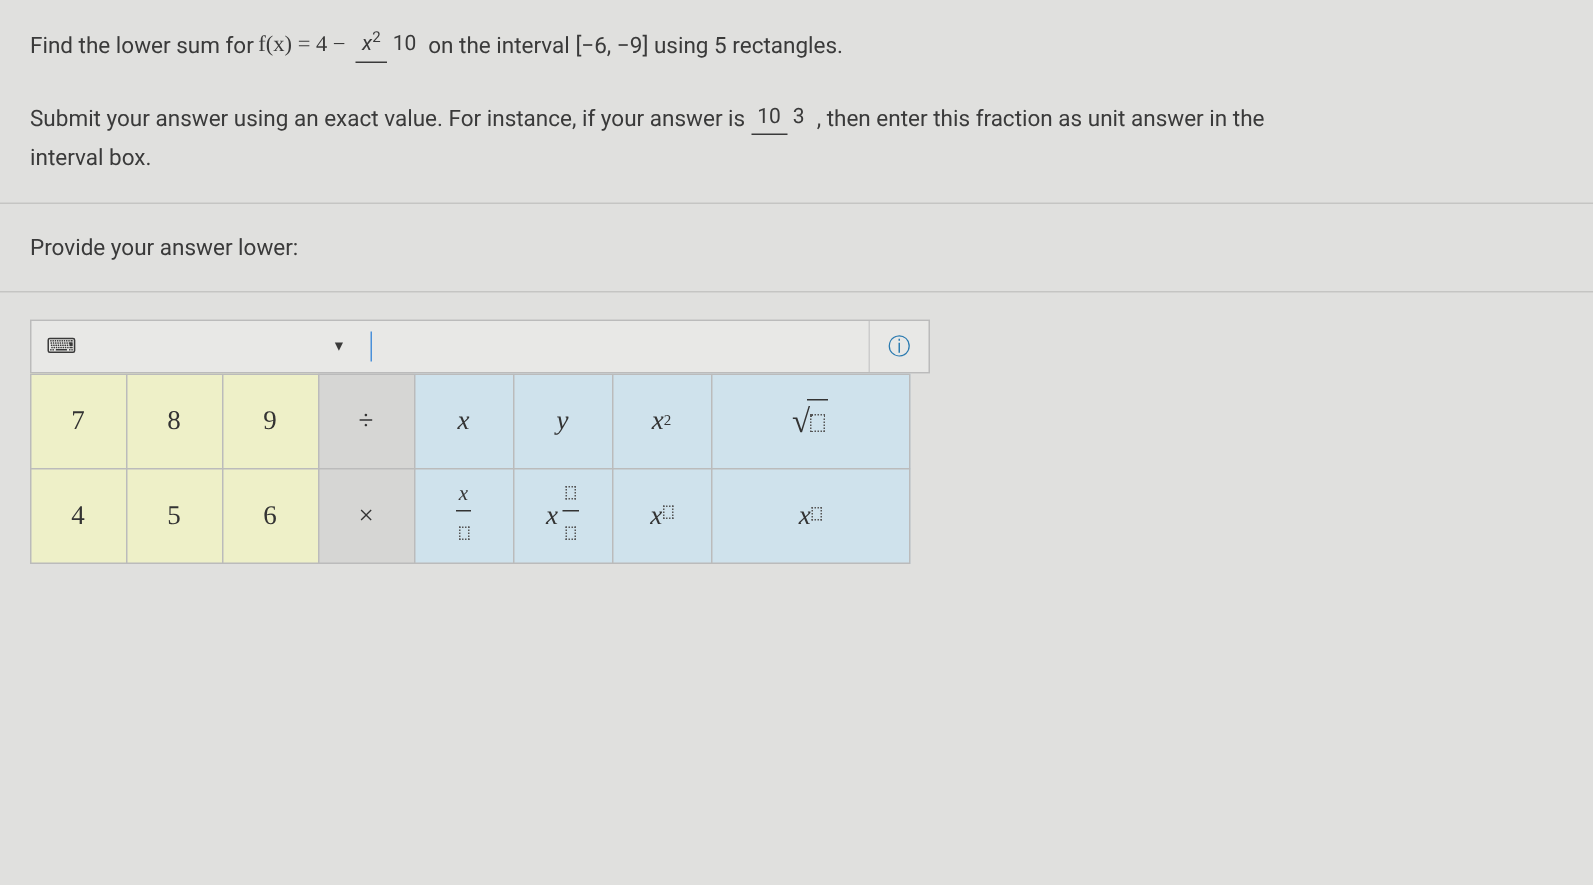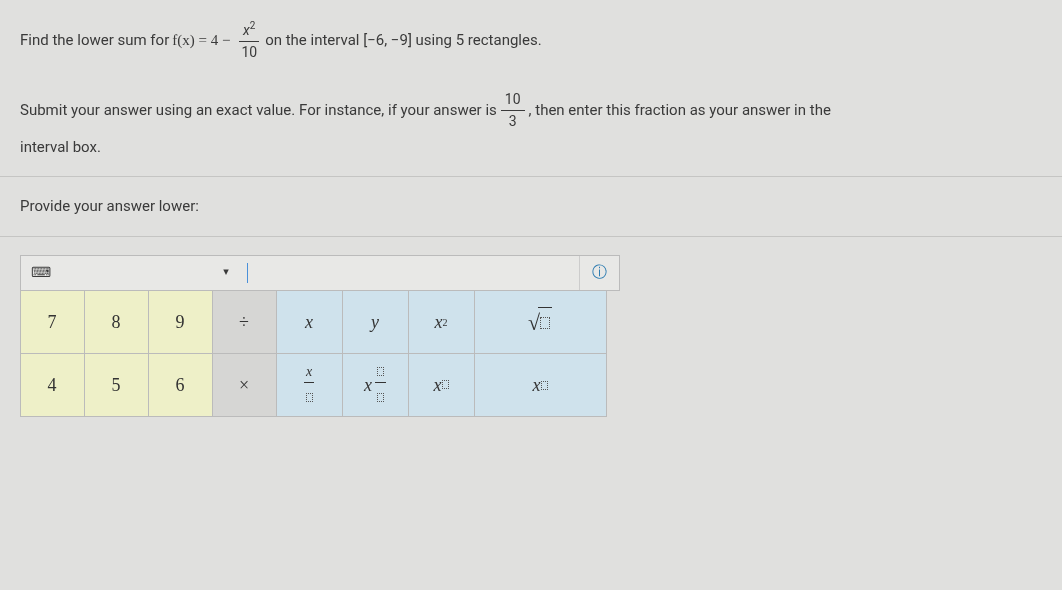--- a/index.html
+++ b/index.html
@@ -8,21 +8,21 @@
     font-family: -apple-system, BlinkMacSystemFont, "Segoe UI", Roboto, Arial, sans-serif;
     background: #e0e0de;
     width: 1062px;
     height: 590px;
     color: #3a3a3a;
     font-size: 15px;
     line-height: 1.5;
   }
   .section { padding: 18px 20px; border-bottom: 1px solid #c5c5c3; }
   .math-line { display: flex; align-items: center; flex-wrap: wrap; gap: 0; }
-  .frac { display: inline-flex; flex-direction: column; align-items: center; margin: 0 4px; vertical-align: middle; }
+  .frac { display: inline-flex; flex-direction: row; align-items: center; margin: 0 4px; vertical-align: middle; }
   .frac .num { border-bottom: 1.5px solid #3a3a3a; padding: 0 4px; font-size: 14px; }
   .frac .den { padding: 0 4px; font-size: 14px; }
   sup { font-size: 10px; }
   .answer-area { padding: 18px 20px 0 20px; }
   .formula-row { padding: 10px 0 18px 12px; display:flex; align-items:center; gap:6px; font-family: "Times New Roman", serif; font-size:16px;}
   .answer-box { display:inline-block; width:28px; height:22px; border:1px solid #888; background:#f4f4f2; }
   .keypad-wrap { width: 600px; }
   .keypad-top { display:flex; align-items:center; border:1px solid #bbb; background:#e8e8e6; height:36px; }
   .kb-icon { width:40px; display:flex; align-items:center; justify-content:center; font-size:14px; }
   .kb-drop { width:30px; display:flex; align-items:center; justify-content:center; font-size:11px; margin-left:150px;}
@@ -54,21 +54,21 @@
       <span class="den">10</span>
     </span>
     <span> on the interval [−6, −9] using 5 rectangles.</span>
   </div>
   <div class="math-line" style="margin-top:26px;">
     <span>Submit your answer using an exact value. For instance, if your answer is </span>
     <span class="frac">
       <span class="num">10</span>
       <span class="den">3</span>
     </span>
-    <span>, then enter this fraction as your answer in the</span>
+    <span>, then enter this fraction as unit answer in the</span>
   </div>
   <div style="margin-top:4px;">interval box.</div>
 </div>
 
 <div class="section">
   <span>Provide your answer lower:</span>
 </div>
 
 <div class="answer-area">
 

